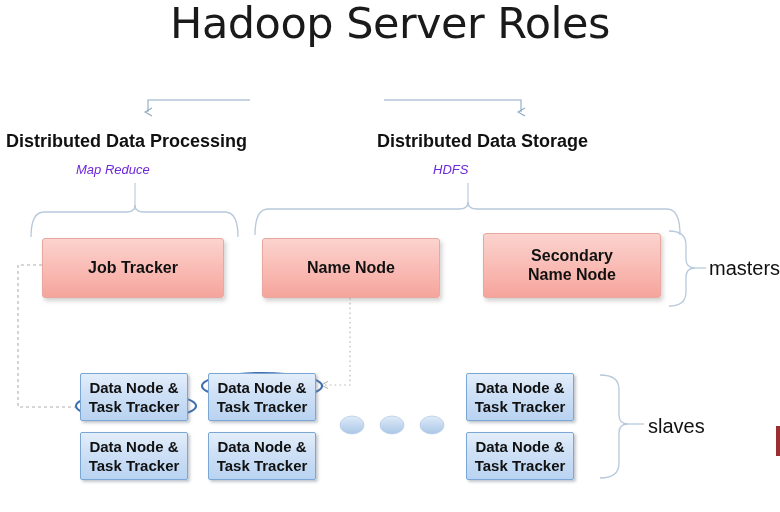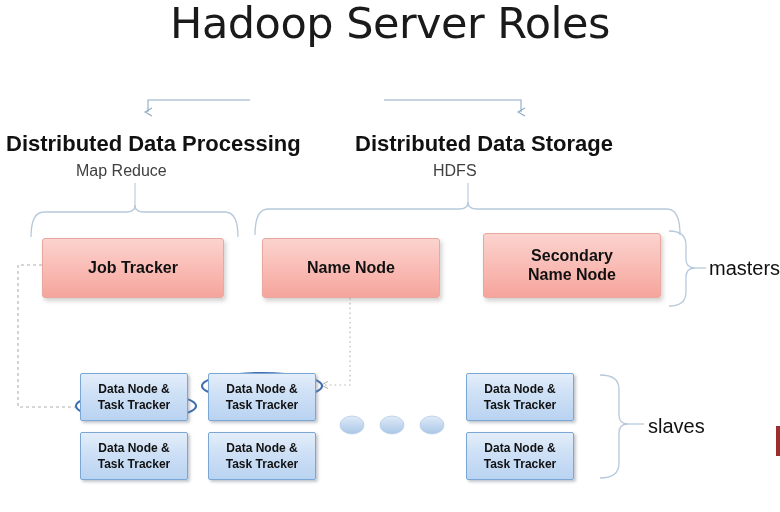--- a/index.html
+++ b/index.html
@@ -63,43 +63,44 @@
     font-size: 16px;
     font-weight: bold;
     color: #111;
     box-shadow: 2px 3px 4px rgba(130,120,120,0.35);
   }
 
   .slave-box {
     background: linear-gradient(to bottom, #e4eefa 0%, #cfe1f6 40%, #b9d3f1 100%);
     border: 1px solid #7ba7d7;
     border-radius: 2px;
-    font-size: 12px;
+    font-size: 15px;
     font-weight: bold;
     color: #111;
     box-shadow: 2px 2px 3px rgba(120,130,145,0.45);
     flex-direction: column;
   }
   .slave-box .ln { display:block; white-space: nowrap; }
   .slave-box .ln1 { margin-bottom: 1px; }
 
   
   .sec-title {
     position: absolute;
-    font-size: 22px;
+    font-size: 18px;
     font-weight: bold;
     color: #111;
     white-space: nowrap;
   }
   .sec-sub {
     position: absolute;
-    font-size: 16px;
-    font-weight: 400;
-    color: #404040;
+    font-size: 13px;
+    font-weight: 400;
+    color: #6d28d9;
     white-space: nowrap;
+    font-style: italic;
   }
   .side-label {
     position: absolute;
     font-size: 20px;
     font-weight: 400;
     color: #111;
     white-space: nowrap;
   }
 
   
@@ -183,21 +184,21 @@
       <ellipse cx="352" cy="425" rx="12" ry="9" fill="url(#dotGrad)" stroke="#b4cde8" stroke-width="0.8"></ellipse>
       <ellipse cx="392" cy="425" rx="12" ry="9" fill="url(#dotGrad)" stroke="#b4cde8" stroke-width="0.8"></ellipse>
       <ellipse cx="432" cy="425" rx="12" ry="9" fill="url(#dotGrad)" stroke="#b4cde8" stroke-width="0.8"></ellipse>
     </g>
   </svg>
 
 
   <div class="sec-title" style="left:6px; top:131px;">Distributed Data Processing</div>
   <div class="sec-sub" style="left:76px; top:162px;">Map Reduce</div>
 
-  <div class="sec-title" style="left:355px; top:131px;">Distributed Data Storage</div>
+  <div class="sec-title" style="left:377px; top:131px;">Distributed Data Storage</div>
   <div class="sec-sub" style="left:433px; top:162px;">HDFS</div>
 
   <div class="node master-box" style="left:42px; top:238px; width:182px; height:60px;">
     <span>Job Tracker</span>
   </div>
 
   <div class="node master-box" style="left:262px; top:238px; width:178px; height:60px;">
     <span>Name Node</span>
   </div>
 

